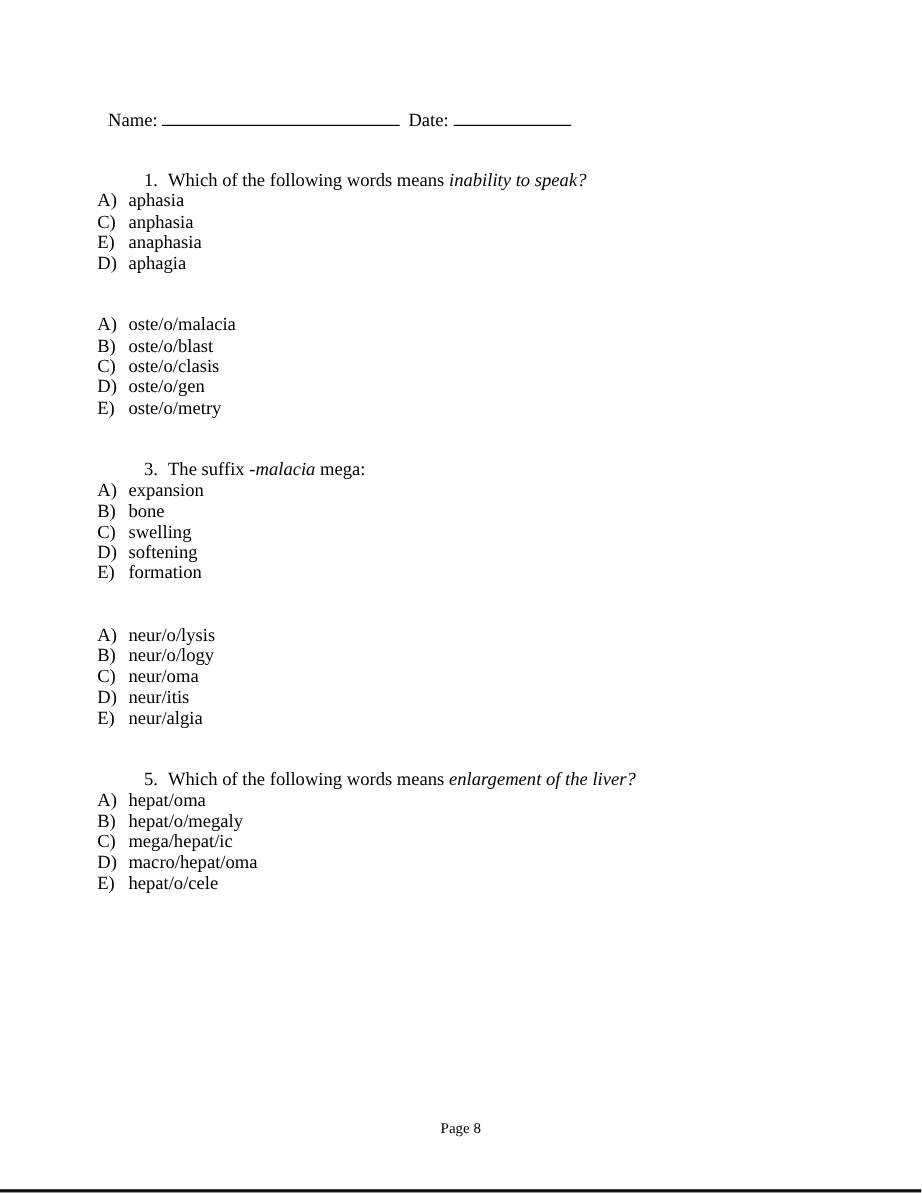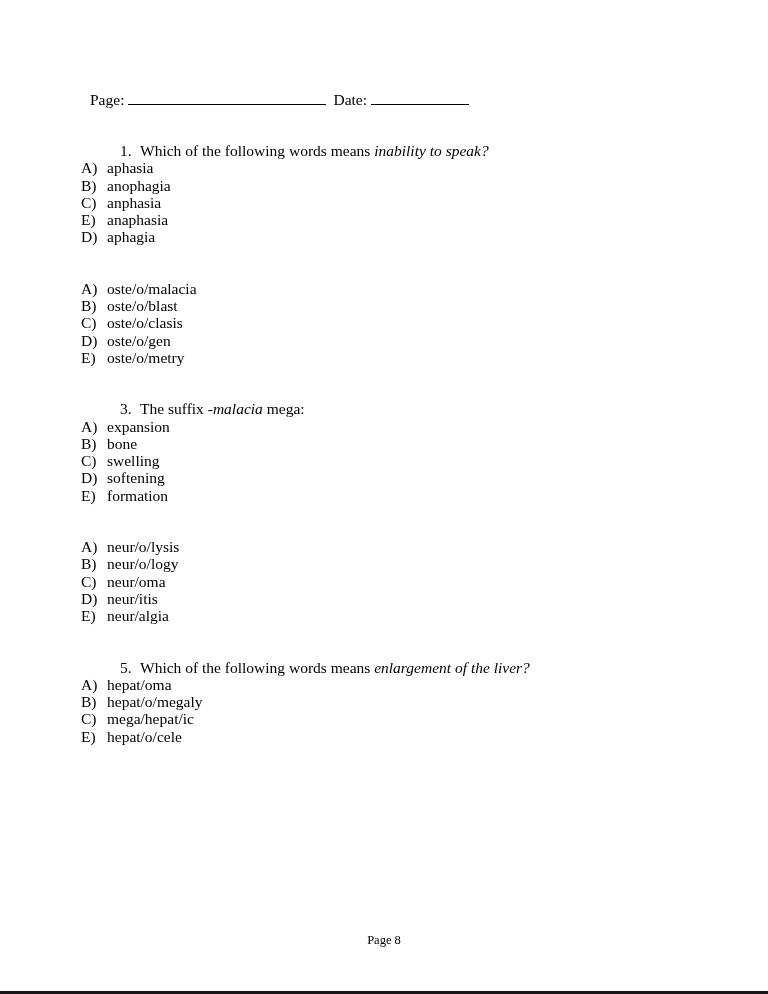--- a/index.html
+++ b/index.html
@@ -69,34 +69,31 @@
     height: 3px;
     background: #151515;
   }
 </style>
 </head>
 <body>
 
 <div class="page">
 
   <div class="header-row">
-    <span>Page:</span><span class="blank-line name"></span><span>Date:</span><span class="blank-line date"></span>
+    <span>Name:</span><span class="blank-line name"></span><span>Date:</span><span class="blank-line date"></span>
   </div>
 
   <div class="questions">
 
     <div class="question">
       <div class="stem">
         <span class="qnum">1.</span><span>Which of the following words means </span><em>inability to speak?</em><span></span>
       </div>
       <div class="choice">
         <span class="letter">A)</span><span>aphasia</span>
-      </div>
-      <div class="choice">
-        <span class="letter">B)</span><span>anophagia</span>
       </div>
       <div class="choice">
         <span class="letter">C)</span><span>anphasia</span>
       </div>
       <div class="choice">
         <span class="letter">E)</span><span>anaphasia</span>
       </div>
       <div class="choice">
         <span class="letter">D)</span><span>aphagia</span>
       </div>
@@ -166,20 +163,23 @@
       <div class="choice">
         <span class="letter">A)</span><span>hepat/oma</span>
       </div>
       <div class="choice">
         <span class="letter">B)</span><span>hepat/o/megaly</span>
       </div>
       <div class="choice">
         <span class="letter">C)</span><span>mega/hepat/ic</span>
       </div>
       <div class="choice">
+        <span class="letter">D)</span><span>macro/hepat/oma</span>
+      </div>
+      <div class="choice">
         <span class="letter">E)</span><span>hepat/o/cele</span>
       </div>
     </div>
 
   </div>
 
   <div class="footer">Page 8</div>
 
   <div class="page-edge"></div>
 

